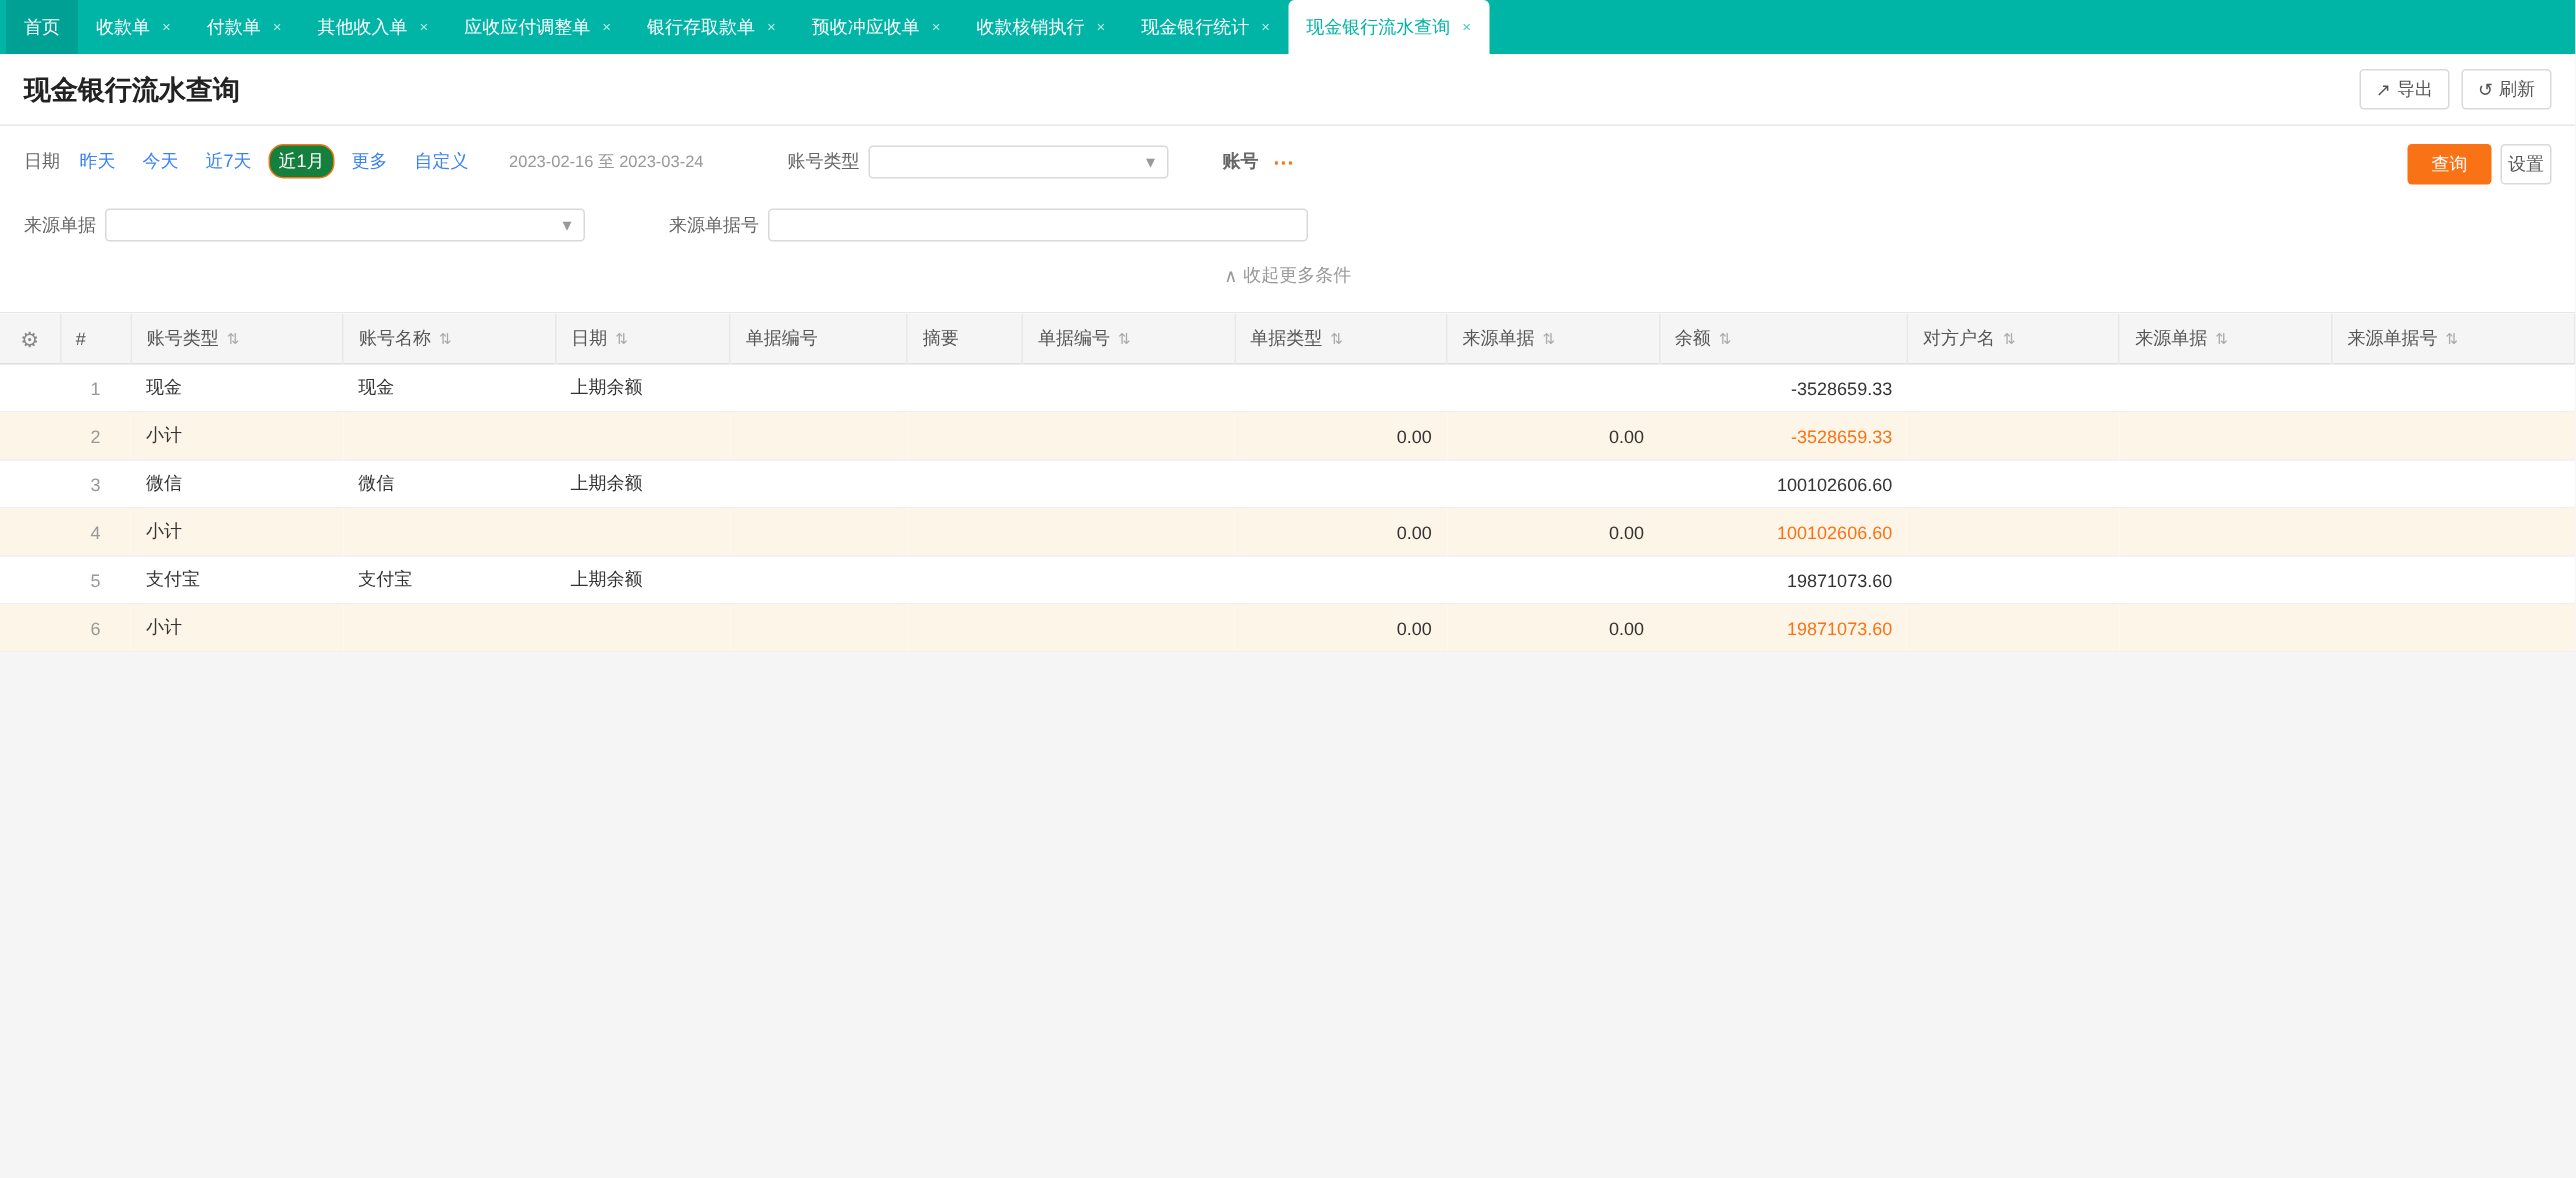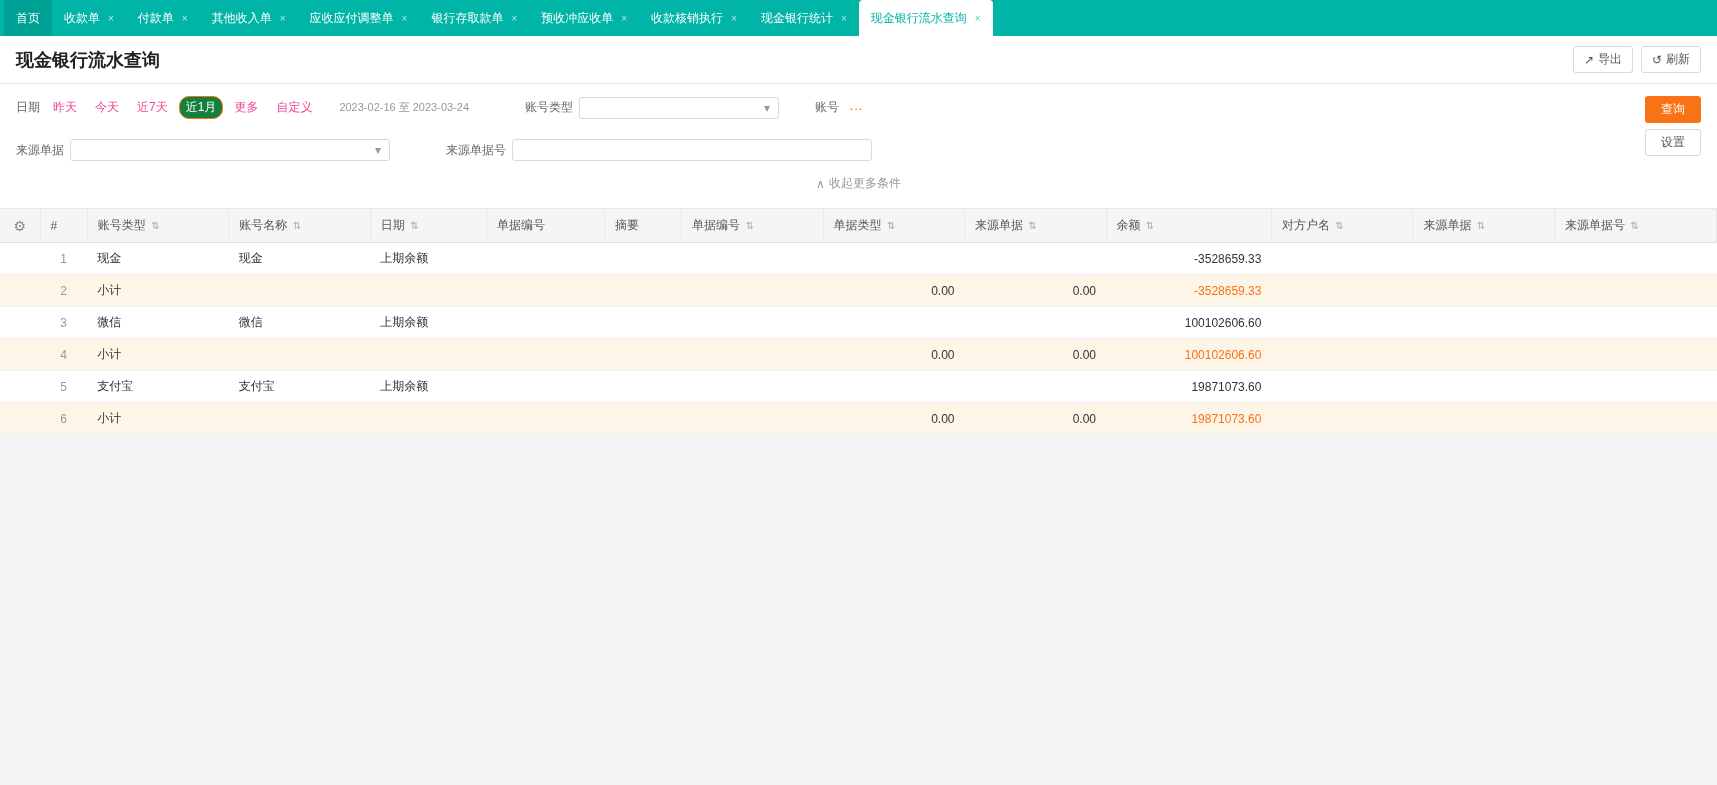--- a/index.html
+++ b/index.html
@@ -95,21 +95,21 @@
       display: flex;
       gap: 4px;
       align-items: center;
     }
     .date-btn {
       padding: 2px 6px;
       border: 1px solid transparent;
       border-radius: 3px;
       cursor: pointer;
       font-size: 12px;
-      color: #ec4899;
+      color: #3b82f6;
       background: transparent;
     }
     .date-btn.active {
       background: #15803d;
       color: #fff;
       border-radius: 10px;
       border-color: #f97316;
     }
     .date-range {
       font-size: 11px;
@@ -219,21 +219,21 @@
       align-items: flex-start;
     }
     .filter-left {
       display: flex;
       flex-direction: column;
       gap: 10px;
       flex: 1;
     }
     .filter-right {
       display: flex;
-      flex-direction: column;
+      flex-direction: row;
       gap: 6px;
       margin-left: 16px;
     }
   </style>
 </head>
 <body>
 
 <nav class="top-nav">
   <div class="nav-item home">
     <span>首页</span>
@@ -311,21 +311,21 @@
         <span class="date-range">2023-02-16 至 2023-03-24</span>
 
         <div class="filter-group" style="margin-left: 40px;">
           <span class="filter-label">账号类型</span>
           <div class="filter-select" style="width:200px;">
             <span></span>
             <span>▾</span>
           </div>
         </div>
 
-        <div class="filter-group" style="margin-left: 20px;">
+        <div class="filter-group" style="margin-left: 20px; font-weight: bold;">
           <span class="filter-label">账号</span>
           <span class="filter-dots">···</span>
         </div>
       </div>
 
       <div class="filter-row">
         <div class="filter-group">
           <span class="filter-label">来源单据</span>
           <div class="filter-select" style="width:320px;">
             <span></span>

